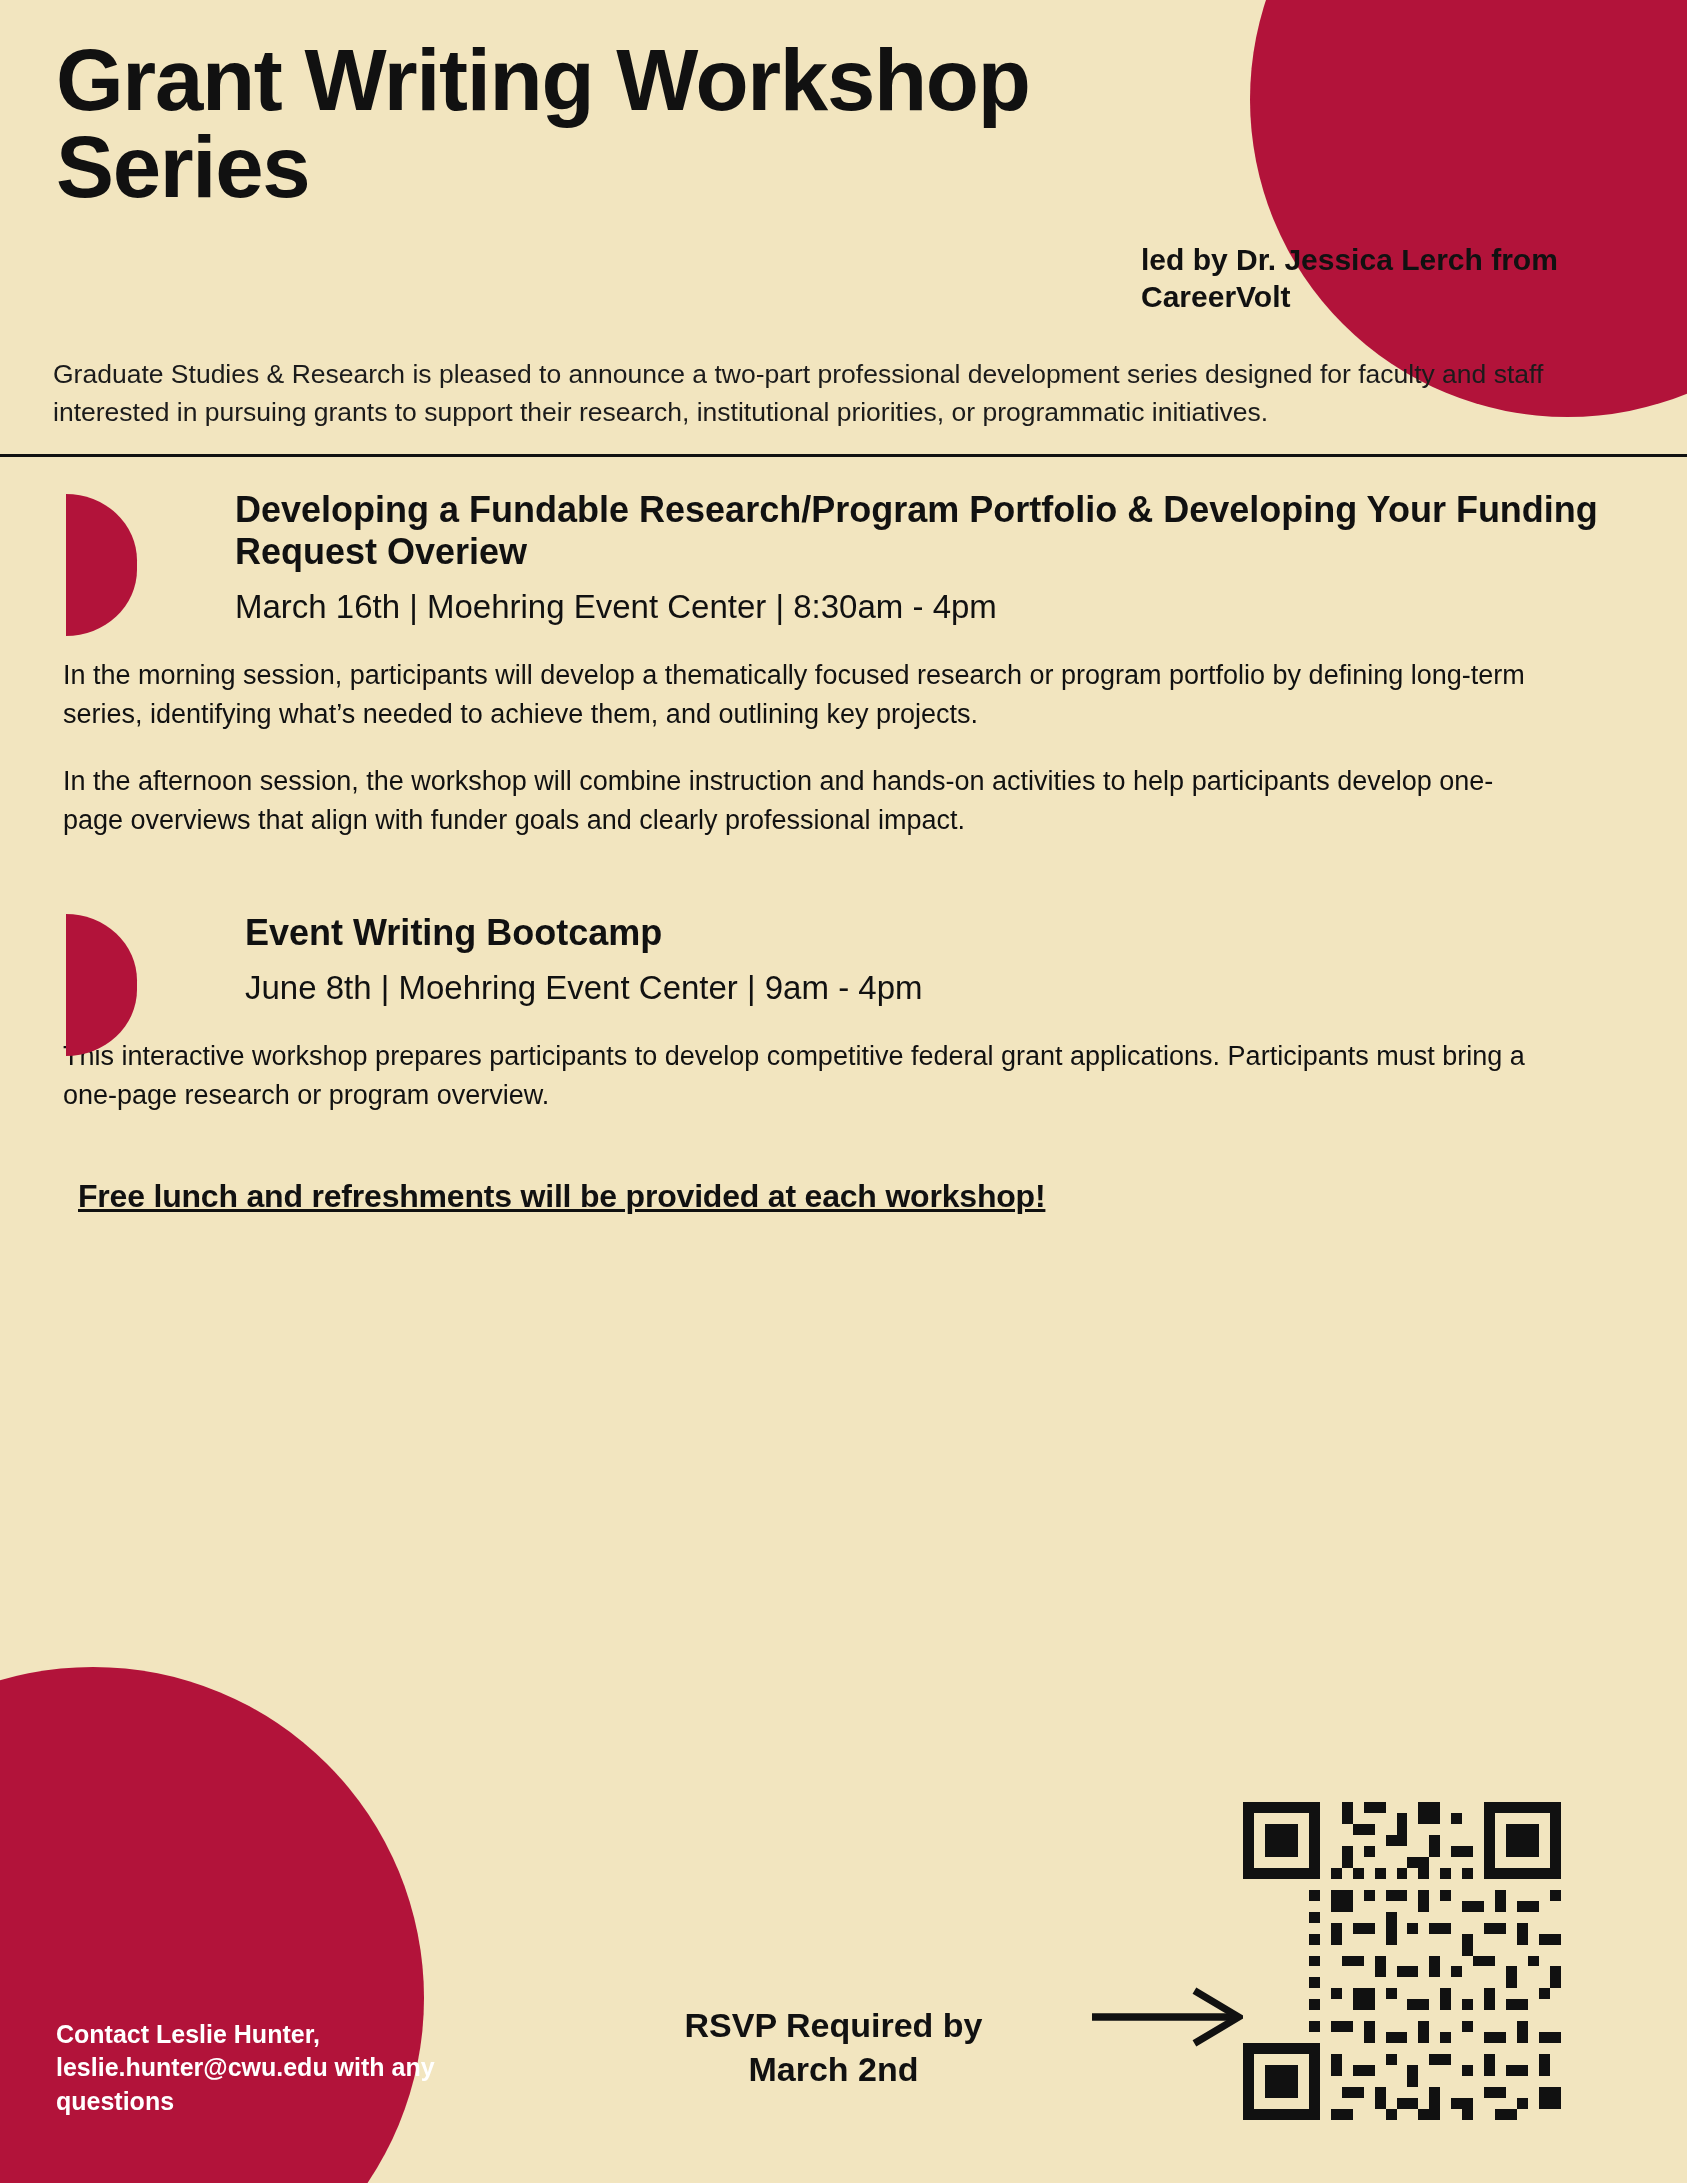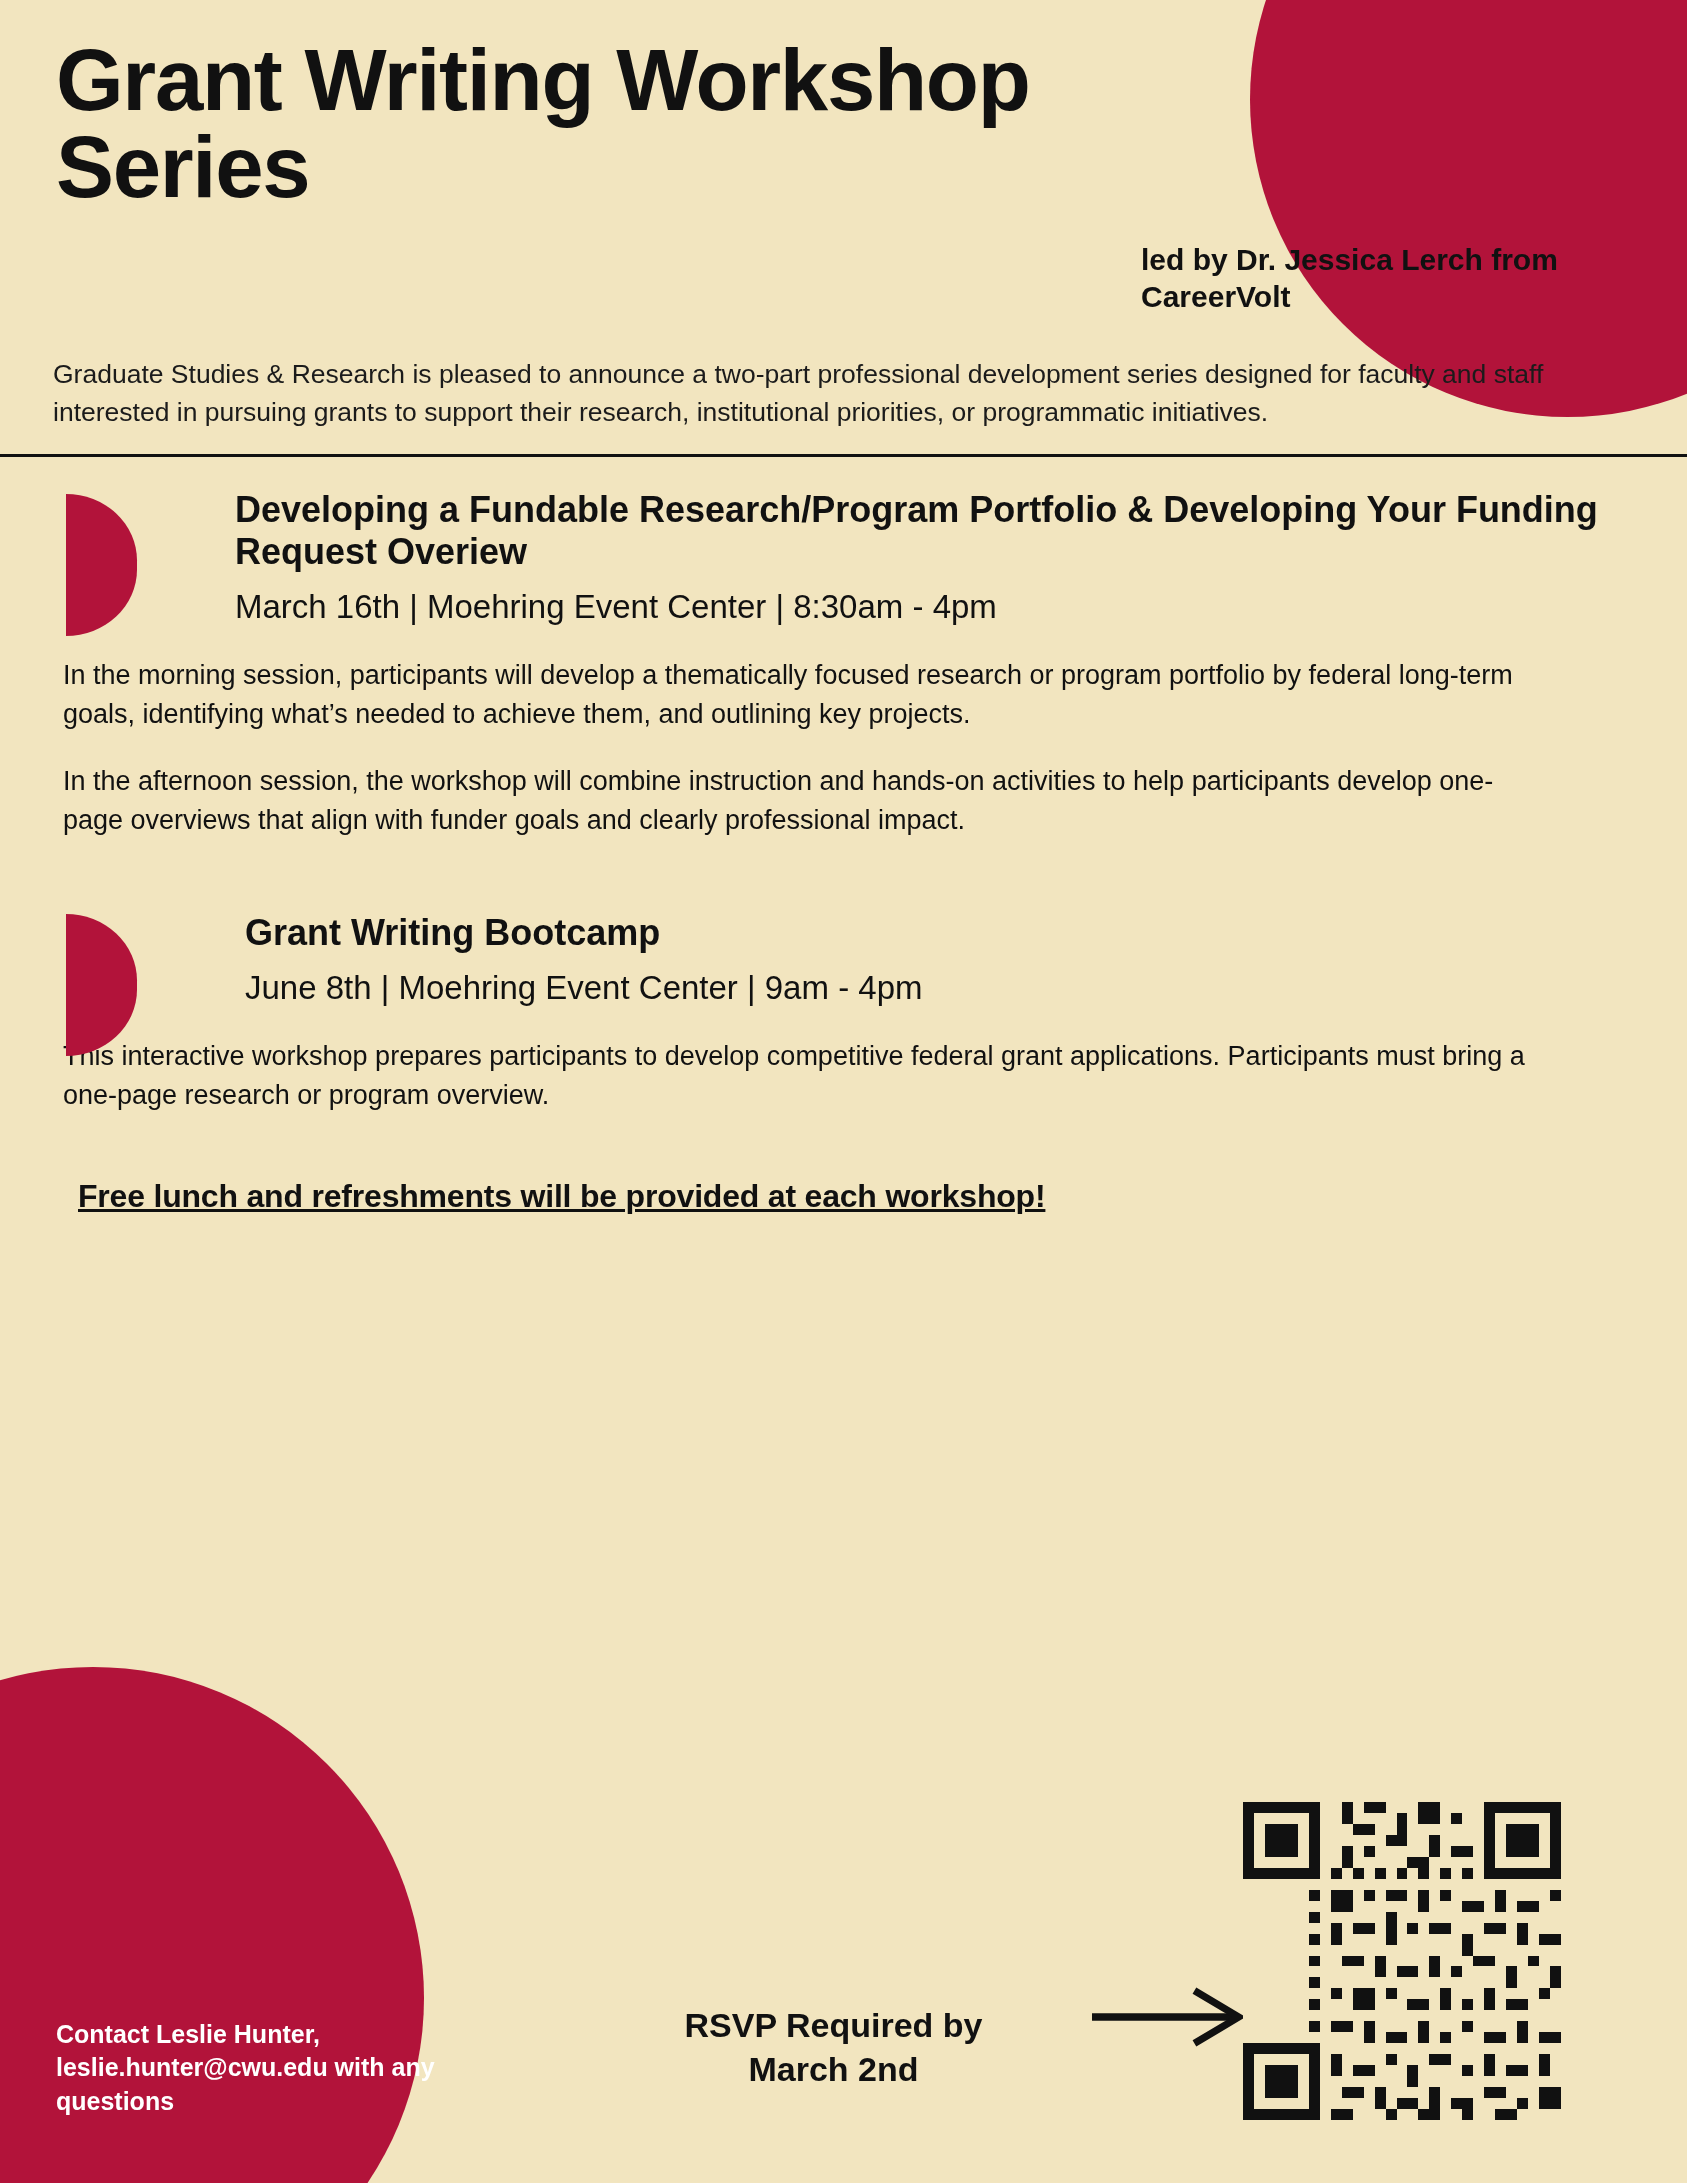--- a/index.html
+++ b/index.html
@@ -197,28 +197,28 @@
   <div class="intro">Graduate Studies &amp; Research is pleased to announce a two-part professional development series designed for faculty and staff interested in pursuing grants to support their research, institutional priorities, or programmatic initiatives.</div>
 
   <div class="divider"></div>
 
   <div class="session first">
     <div class="bullet-shape"></div>
     <div class="session-body">
       <div class="session-title">Developing a Fundable Research/Program Portfolio &amp; Developing Your Funding Request Overiew</div>
       <div class="session-meta">March 16th | Moehring Event Center | 8:30am - 4pm</div>
     </div>
-    <div class="session-para">In the morning session, participants will develop a thematically focused research or program portfolio by federal long-term goals, identifying what’s needed to achieve them, and outlining key projects.</div>
+    <div class="session-para">In the morning session, participants will develop a thematically focused research or program portfolio by defining long-term series, identifying what’s needed to achieve them, and outlining key projects.</div>
     <div class="session-para">In the afternoon session, the workshop will combine instruction and hands-on activities to help participants develop one-page overviews that align with funder goals and clearly professional impact.</div>
   </div>
 
   <div class="session second">
     <div class="bullet-shape"></div>
     <div class="session-body">
-      <div class="session-title">Grant Writing Bootcamp</div>
+      <div class="session-title">Event Writing Bootcamp</div>
       <div class="session-meta">June 8th | Moehring Event Center | 9am - 4pm</div>
     </div>
     <div class="session-para">This interactive workshop prepares participants to develop competitive federal grant applications. Participants must bring a one-page research or program overview.</div>
   </div>
 
   <div class="highlight">Free lunch and refreshments will be provided at each workshop!</div>
 
 </div>
 
 <div class="footer">

